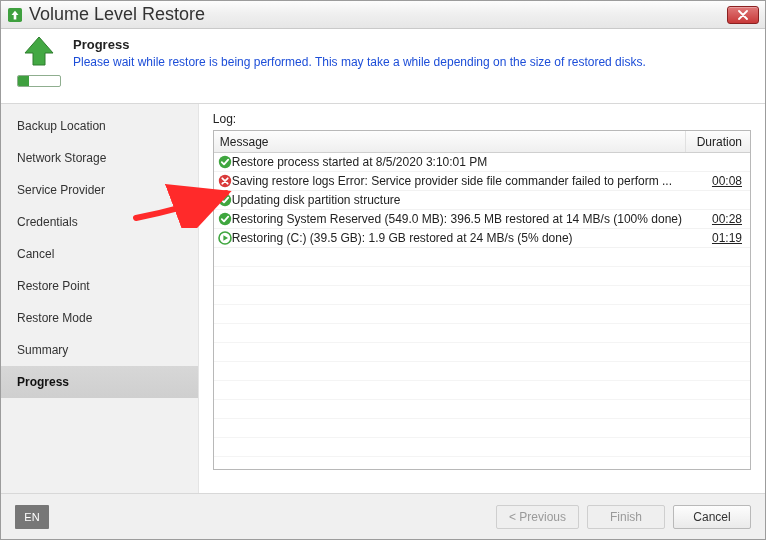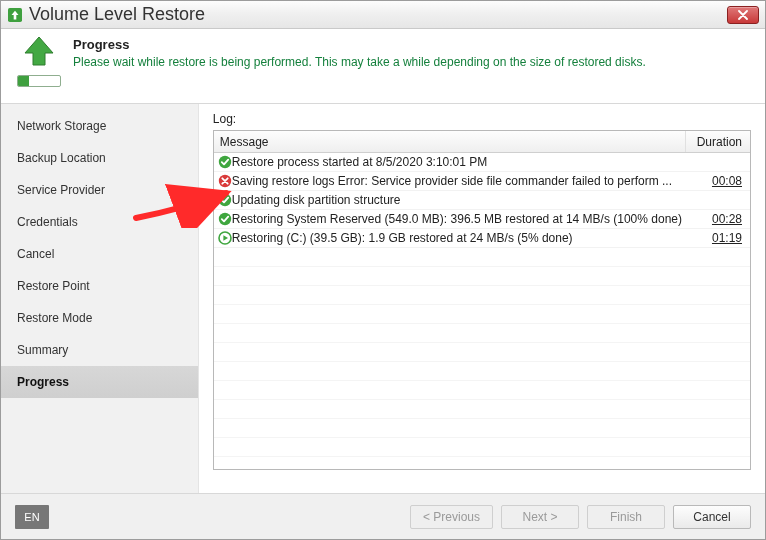--- a/index.html
+++ b/index.html
@@ -60,21 +60,21 @@
     background: #fff;
     margin-top: 4px;
     overflow: hidden;
   }
   .header .progress-bar-mini > div {
     width: 25%; height: 100%;
     background: #3fa03f;
   }
   .header .htext { flex:1; padding-top: 2px; }
   .header .htitle { font-weight: 600; font-size: 13px; color:#222; margin-bottom: 3px; }
-  .header .hdesc { color:#15803d; }
+  .header .hdesc { color:#1d4ed8; }
 
   
   .body {
     display: flex;
     height: calc(100% - 28px - 72px - 46px);
   }
   .sidebar {
     width: 206px;
     background: #f1f1f1;
     padding-top: 6px;
@@ -213,22 +213,22 @@
       </div>
   </div>
   <div class="htext">
     <div class="htitle">Progress</div>
     <div class="hdesc">Please wait while restore is being performed. This may take a while depending on the size of restored disks.</div>
   </div>
 </div>
 
 <div class="body">
   <div class="sidebar">
+    <div class="item"><span>Backup Location</span></div>
     <div class="item"><span>Network Storage</span></div>
-    <div class="item"><span>Backup Location</span></div>
     <div class="item"><span>Service Provider</span></div>
     <div class="item"><span>Credentials</span></div>
     <div class="item"><span>Cancel</span></div>
     <div class="item"><span>Restore Point</span></div>
     <div class="item"><span>Restore Mode</span></div>
     <div class="item"><span>Summary</span></div>
     <div class="item selected"><span>Progress</span></div>
   </div>
 
   <div class="main">
@@ -308,23 +308,20 @@
 
 <div class="footer">
   <div class="lang-btn">
       <span>EN</span>
     </div>
   <div class="spacer"></div>
   <div class="btn disabled">
       <span>&lt; Previous</span>
     </div>
   <div class="btn disabled">
-      <span>Next &gt;</span>
-    </div>
-  <div class="btn disabled">
       <span>Finish</span>
     </div>
   <div class="btn">
       <span>Cancel</span>
     </div>
 </div>
 
 <svg class="arrow-annot" width="110" height="50" viewBox="0 0 110 50">
   <defs>
     <marker id="ah" markerWidth="12" markerHeight="12" refX="9" refY="5" orient="auto">

